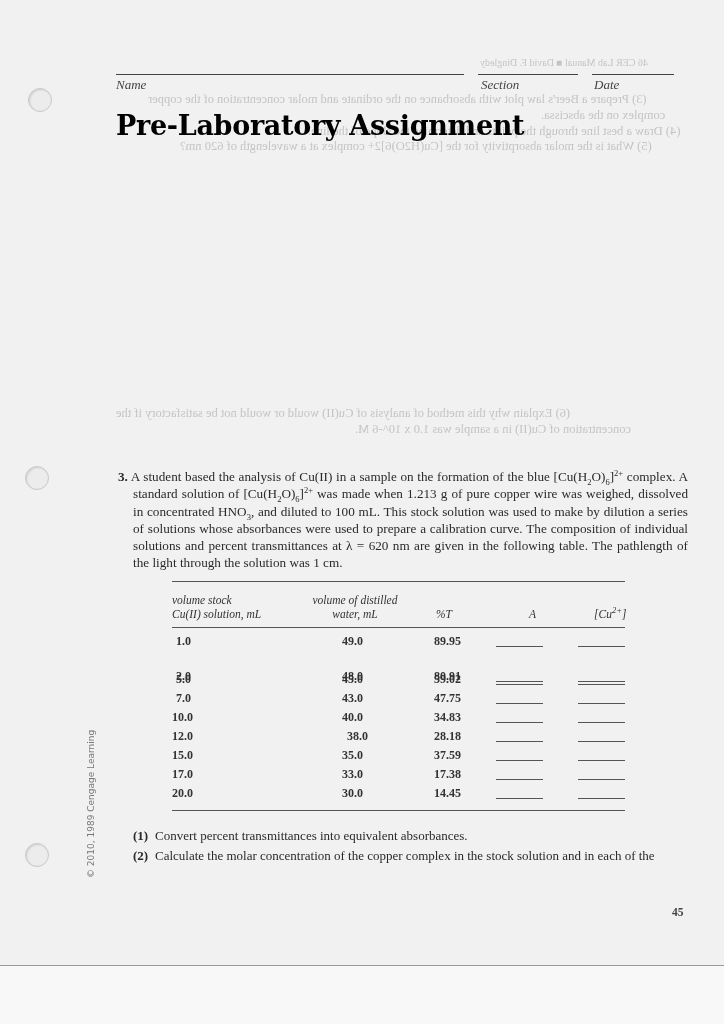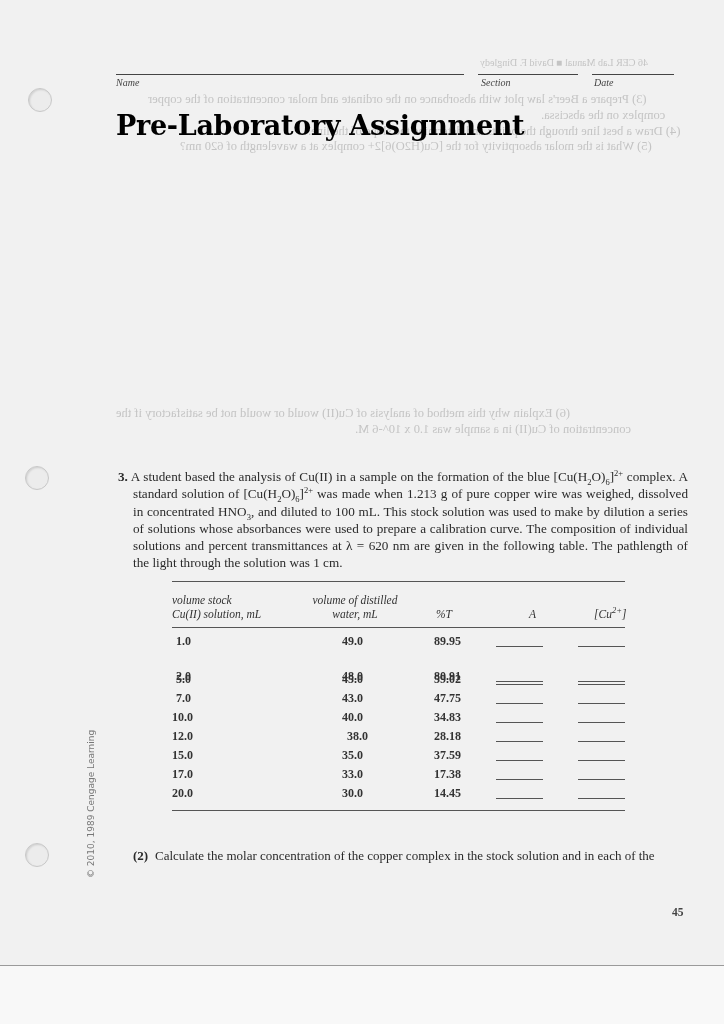--- a/index.html
+++ b/index.html
@@ -18,21 +18,21 @@
     .hole {
       position: absolute; width: 22px; height: 22px; border-radius: 50%;
       background: #ececec; border: 1px solid #c8c8c8;
       box-shadow: inset 1px 1px 2px rgba(0,0,0,0.12);
     }
     .bleed {
       position: absolute; transform: scaleX(-1); color: #c4c4c4;
       font-family: "Liberation Serif", serif; font-size: 12.5px; white-space: nowrap;
     }
     .hdr-line { position: absolute; top: 74px; height: 1px; background: #444; }
-    .hdr-label { position: absolute; top: 77px; font-style: italic; font-size: 10px; color: #444; font-family: "Liberation Serif", serif; }
+    .hdr-label { position: absolute; top: 77px; font-style: italic; font-size: 13px; color: #444; font-family: "Liberation Serif", serif; }
     .title {
       position: absolute; left: 116px; top: 110px; font-size: 27px; font-weight: bold;
       font-family: "DejaVu Serif", serif; color: #000000; letter-spacing: -0.3px;
     }
     .q { position: absolute; left: 118px; font-family: "Liberation Serif", serif; font-size: 13.2px; color: #2a2a2a; }
     .q b { font-weight: bold; }
     .q3 { position: absolute; left: 118px; top: 468px; width: 570px; font-family: "Liberation Serif", serif; font-size: 13.2px; line-height: 17.3px; text-align: justify; color: #2a2a2a; }
     .q3 .num { font-weight: bold; }
     .q3 .body { display: block; padding-left: 15px; text-indent: -15px; }
     sub, sup { font-size: 8.5px; line-height: 0; }
@@ -162,20 +162,23 @@
       <span class="cell" style="left:0px;">20.0</span>
       <span class="cell" style="left:170px;">30.0</span>
       <span class="cell" style="left:262px;">14.45</span>
       <span class="blank" style="left:324px;"></span>
       <span class="blank" style="left:406px;"></span>
     </div>
 
     <div class="rule" style="position:absolute; top:229px;"></div>
   </div>
 
+  <div class="sub-q" style="top:828px;">
+    <span class="n">(1)</span><span>Convert percent transmittances into equivalent absorbances.</span>
+  </div>
   <div class="sub-q" style="top:848px;">
     <span class="n">(2)</span><span>Calculate the molar concentration of the copper complex in the stock solution and in each of the</span><br>
     <span class="n"></span>
   </div>
 
   <div class="copyright">© 2010, 1989 Cengage Learning</div>
 
   <div class="pagenum">45</div>
 </div>
 

